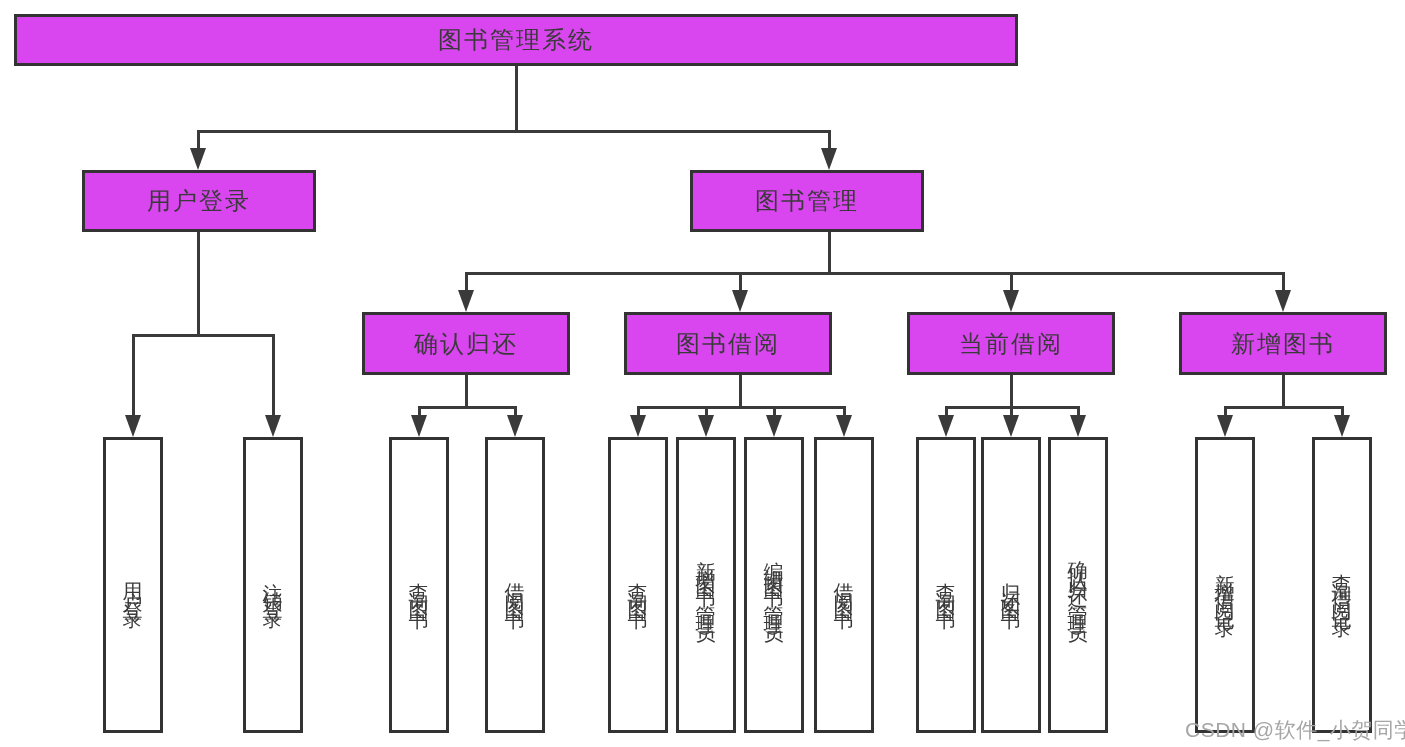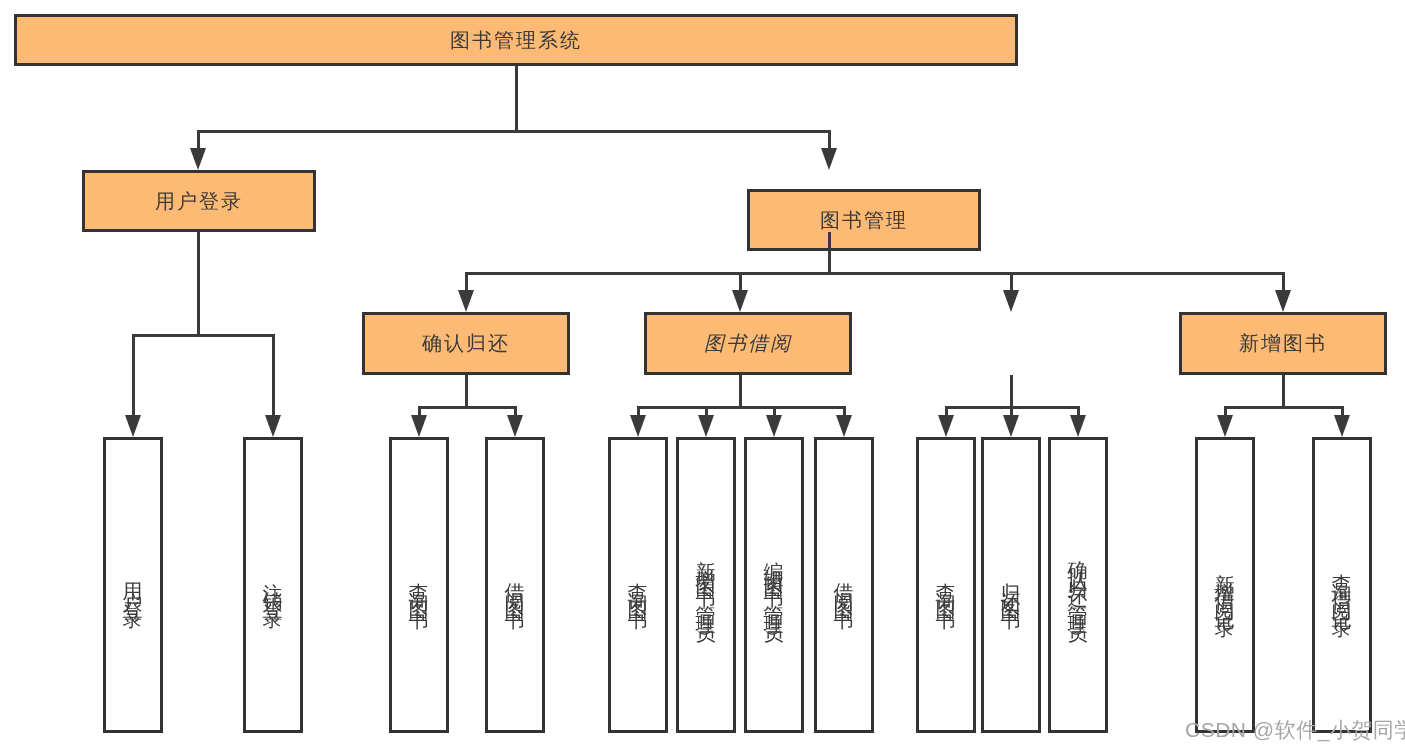--- a/index.html
+++ b/index.html
@@ -2,23 +2,23 @@
 <html><head>
 <meta charset="utf-8">
 <style>
   html,body{margin:0;padding:0;background:#ffffff;}
   #canvas{
     position:relative;width:1405px;height:747px;background:#ffffff;
     font-family:"Liberation Sans","DejaVu Sans",sans-serif;color:#333333;
     overflow:hidden;
   }
   .box{
-    position:absolute;border:3px solid #333333;background:#fdba74;
+    position:absolute;border:3px solid #333333;background:#d946ef;
     display:flex;align-items:center;justify-content:center;
-    box-sizing:border-box;font-size:20px;letter-spacing:2px;color:#3a3a3a;
+    box-sizing:border-box;font-size:24px;letter-spacing:2px;color:#3a3a3a;
   }
   .root{left:14px;top:14px;width:1004px;height:52px;}
   .lv2{top:170px;width:234px;height:62px;}
   .lv3{top:312px;width:208px;height:63px;}
   .leaf{
     position:absolute;top:437px;width:60px;height:296px;
     border:3px solid #333333;background:#ffffff;box-sizing:border-box;
     display:flex;align-items:center;justify-content:center;
   }
   .vtext{
@@ -43,29 +43,32 @@
 
 <div id="canvas">
 
   <div class="box root">
     <span>图书管理系统</span>
   </div>
 
   <div class="box lv2" style="left:82px;">
     <span>用户登录</span>
   </div>
-  <div class="box lv2" style="left:747px;margin-top:19px;">
+  <div class="box lv2" style="left:690px;">
     <span>图书管理</span>
   </div>
 
   <div class="box lv3" style="left:362px;">
     <span>确认归还</span>
   </div>
-  <div class="box lv3" style="left:644px;font-style:italic;">
+  <div class="box lv3" style="left:624px;">
     <span>图书借阅</span>
+  </div>
+  <div class="box lv3" style="left:907px;">
+    <span>当前借阅</span>
   </div>
   <div class="box lv3" style="left:1179px;">
     <span>新增图书</span>
   </div>
 
   <div class="leaf" style="left:103px;">
     <span class="vtext">用户登录</span>
   </div>
   <div class="leaf" style="left:243px;">
     <span class="vtext">注销登录</span>

